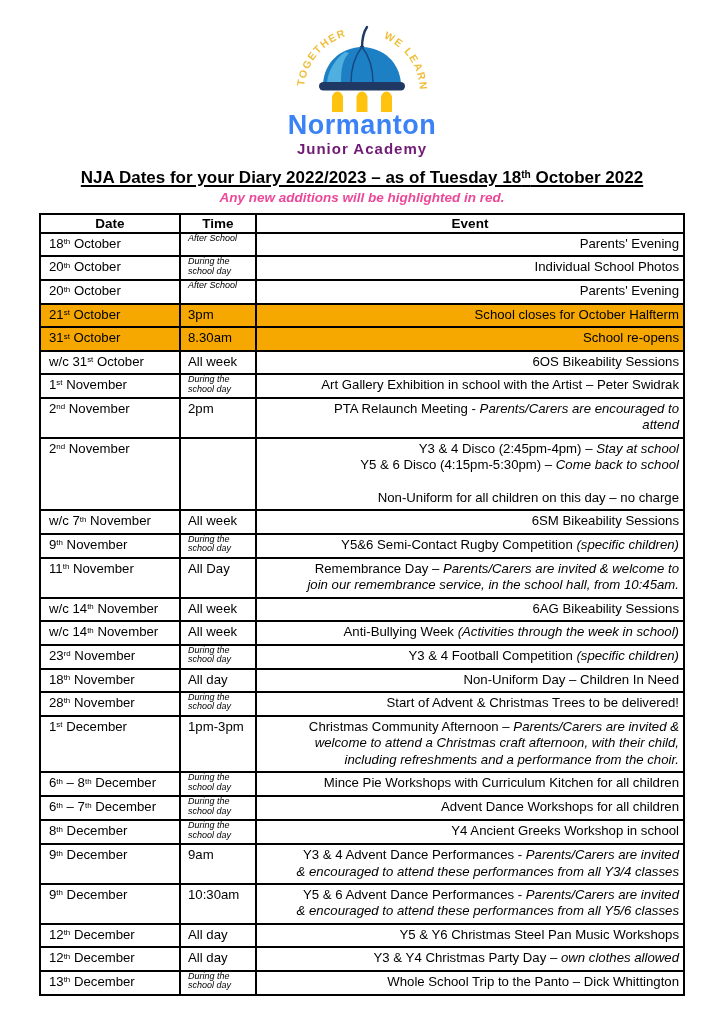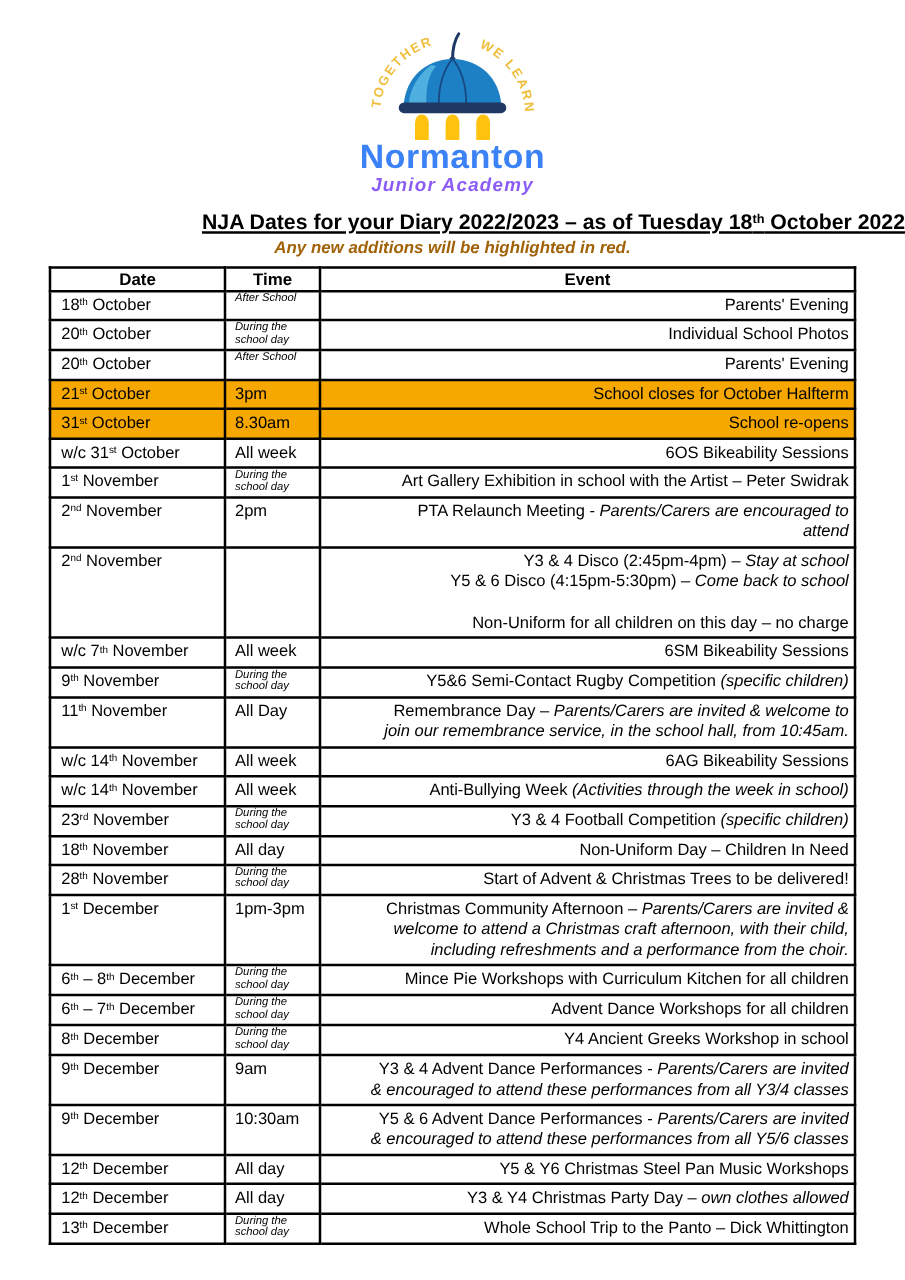--- a/index.html
+++ b/index.html
@@ -19,21 +19,21 @@
     font-weight: bold; font-size: 27px; letter-spacing: 0.5px;
     margin-top: -6px;
   }
   .logo-subname {
     font-weight: bold; font-size: 15px; letter-spacing: 1px;
     margin-top: 2px;
   }
 
   
   .title {
-    margin: 12px 0 2px; text-align: right;
+    margin: 12px 0 2px; text-align: center;
     font-size: 17px; font-weight: bold;
     text-decoration: underline;
     text-decoration-thickness: 2px;
     text-underline-offset: 2px;
   }
   .subtitle {
     text-align: center; font-weight: bold; font-style: italic;
     font-size: 13.5px; margin: 2px 0 8px;
   }
 
@@ -92,25 +92,25 @@
 
       <rect x="42" y="62" width="86" height="8.5" rx="4.2" fill="#1F3864"></rect>
 
       <g fill="#FFC20E">
         <path d="M 55 92 v -14 a 5.5 6.5 0 0 1 11 0 v 14 z"></path>
         <path d="M 79.5 92 v -14 a 5.5 6.5 0 0 1 11 0 v 14 z"></path>
         <path d="M 104 92 v -14 a 5.5 6.5 0 0 1 11 0 v 14 z"></path>
       </g>
     </svg>
     <div class="logo-name" style="color: #3b82f6;">Normanton</div>
-    <div class="logo-subname" style="color: #8b5cf6; font-style: italic;">Junior Academy</div>
+    <div class="logo-subname" style="color: #701a75;">Junior Academy</div>
   </div>
 
   <h1 class="title"><span>NJA Dates for your Diary 2022/2023 – as of Tuesday 18</span><sup>th</sup><span> October 2022</span></h1>
-  <div class="subtitle" style="color: #a16207;">Any new additions will be highlighted in red.</div>
+  <div class="subtitle" style="color: #ec4899;">Any new additions will be highlighted in red.</div>
 
   <table class="events">
     <colgroup>
       <col style="width:140px">
       <col style="width:76px">
       <col style="width:428px">
     </colgroup>
     <thead>
       <tr>
         <th>Date</th>

